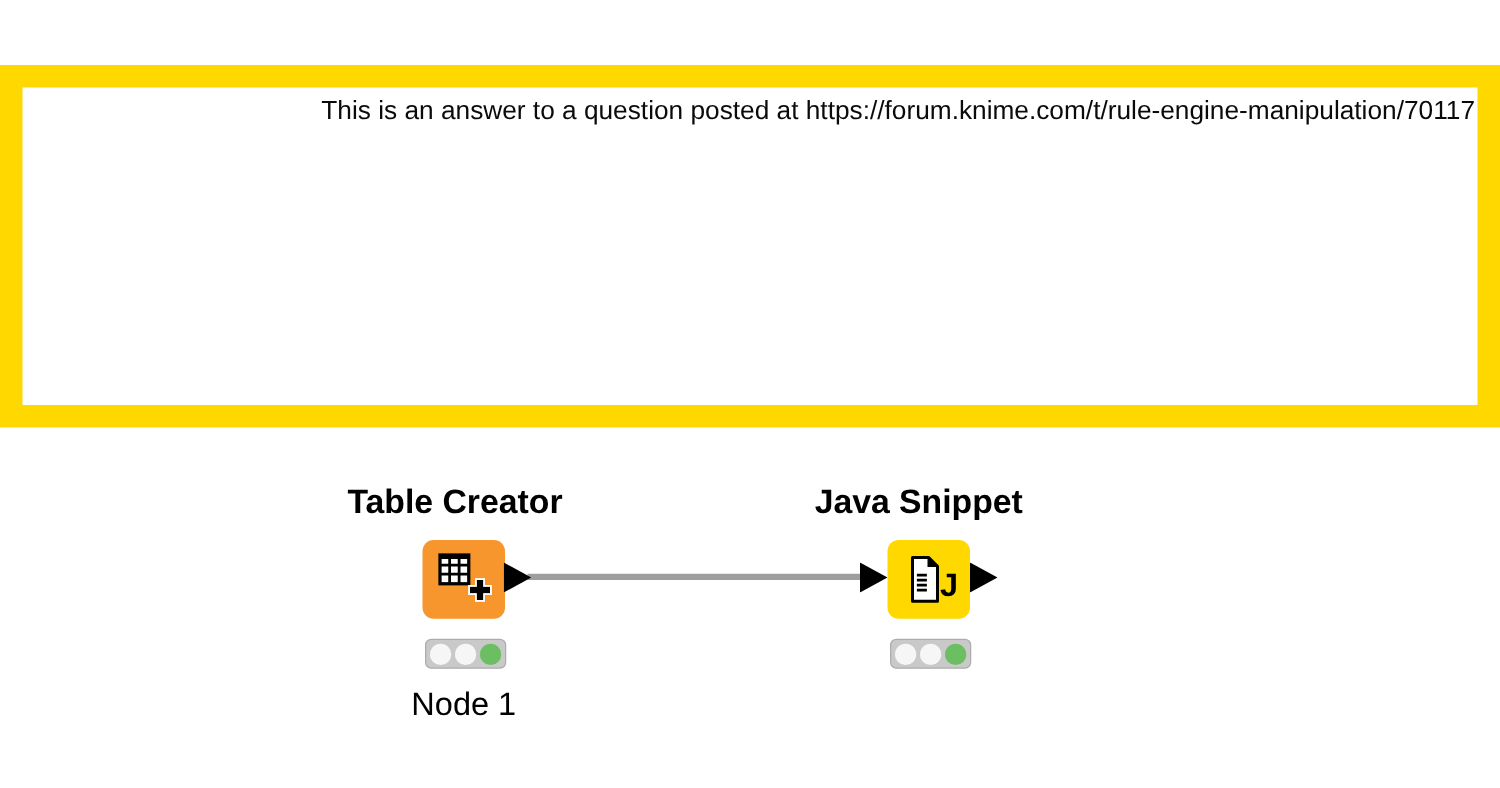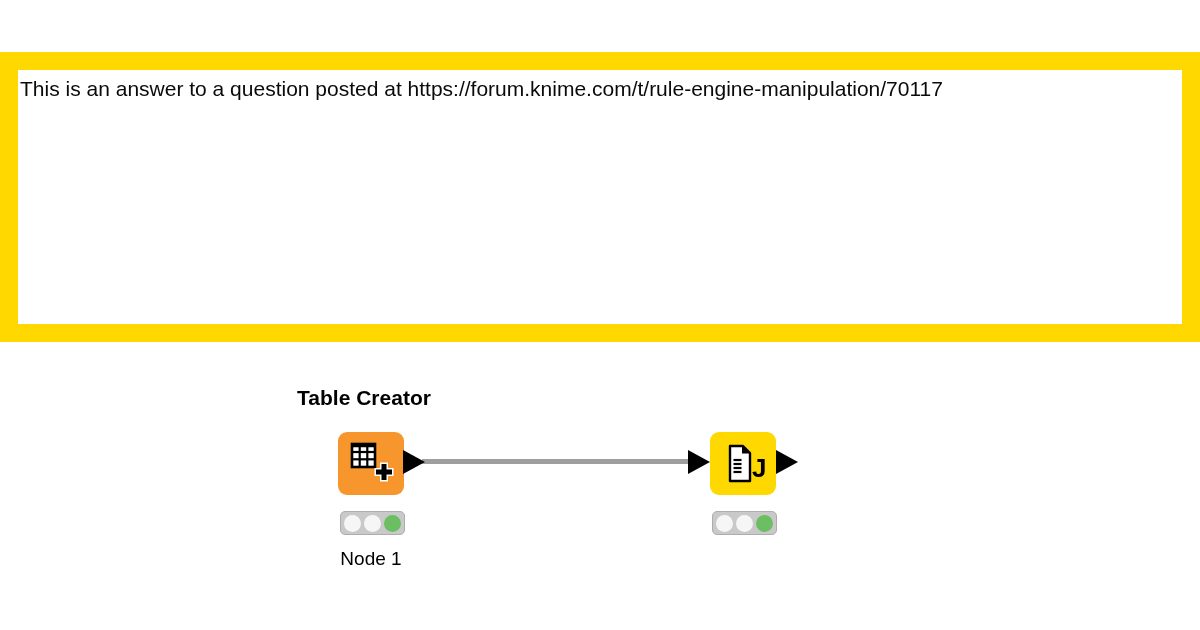--- a/index.html
+++ b/index.html
@@ -9,38 +9,38 @@
   .canvas{position:absolute;left:0;top:0;width:1200px;height:630px;background:#fff;}
 
   
   .annotation{position:absolute;left:0;top:52px;width:1200px;height:290px;
               box-sizing:border-box;border:18px solid #FFD800;background:#fff;}
   .annotation-text{padding:6px 2px 0 2px;font-size:21px;line-height:26px;color:#0a0a0a;
                    white-space:nowrap;overflow:hidden;}
 
   
   .node-title{position:absolute;width:220px;top:386px;text-align:center;
-              font-size:21px;font-weight:bold;color:#000;}
+              font-size:27px;font-weight:bold;color:#000;}
   .node-body{position:absolute;top:432px;width:66px;height:63px;border-radius:9px;}
   .node-body svg{display:block;}
   .port{position:absolute;top:450px;width:22px;height:24px;}
   .connection{position:absolute;left:422px;top:459px;width:270px;height:5px;}
   .traffic{position:absolute;top:511px;width:65px;height:24px;border-radius:5px;
            background:#C9C9C9;border:1px solid #ADADAD;box-sizing:border-box;
            display:flex;align-items:center;justify-content:space-between;padding:0 3px;}
   .light{width:17px;height:17px;border-radius:50%;background:#F6F6F6;}
   .node-label{position:absolute;width:200px;top:548px;text-align:center;
-              font-size:19px;color:#000;}
+              font-size:26px;color:#000;}
 </style>
 </head>
 <body>
 
 <div class="canvas">
 
-  <div class="annotation" style="border-color: rgb(255, 216, 0);">
+  <div class="annotation" style="border-color: rgb(255, 216, 0); text-align: right;">
     <div class="annotation-text">This is an answer to a question posted at https://forum.knime.com/t/rule-engine-manipulation/70117</div>
   </div>
 
   <div class="connection" style="background: rgb(158, 158, 158);"></div>
 
   <div class="node-title" style="left:254px;">Table Creator</div>
 
   <div class="node-body" style="left: 338px; background: rgb(246, 150, 45);">
     <span>
       <svg width="66" height="63" viewBox="0 0 66 63">
@@ -67,20 +67,21 @@
   </span>
 
   <div class="traffic" style="left:340px;">
     <span class="light"></span>
     <span class="light"></span>
     <span class="light" style="background: rgb(108, 190, 99);"></span>
   </div>
 
   <div class="node-label" style="left:271px;">Node 1</div>
 
+  <div class="node-title" style="left:625px;">Java Snippet</div>
 
   <div class="node-body" style="left: 710px; background: rgb(255, 216, 0);">
     <span>
       <svg width="66" height="63" viewBox="0 0 66 63">
         <path d="M20 14 L33 14 L40 21 L40 49 L20 49 Z" fill="#ffffff" stroke="#000" stroke-width="2.4" stroke-linejoin="round"></path>
         <path d="M32 13 L32 21.5 L40.5 21.5 Z" fill="#000"></path>
         <line x1="23.5" y1="28" x2="31.5" y2="28" stroke="#000" stroke-width="2.2"></line>
         <line x1="23.5" y1="32" x2="31.5" y2="32" stroke="#000" stroke-width="2.2"></line>
         <line x1="23.5" y1="36" x2="31.5" y2="36" stroke="#000" stroke-width="2.2"></line>
         <line x1="23.5" y1="40" x2="31.5" y2="40" stroke="#000" stroke-width="2.2"></line>

